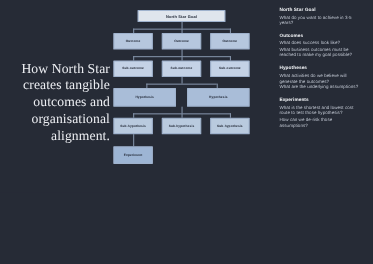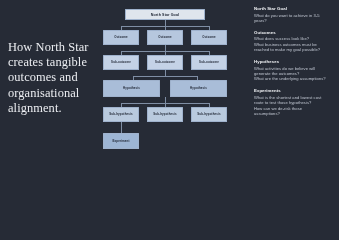--- a/index.html
+++ b/index.html
@@ -5,24 +5,24 @@
   html,body{margin:0;padding:0;}
   body{
     width:339px;height:175px;overflow:hidden;
     background:#262b36;
     font-family:"Liberation Sans", sans-serif;
   }
   .slide{position:relative;width:339px;height:175px;background:#262b36;}
 
   
   .title-col{
-    position:absolute;left:8px;top:40px;width:92px;
+    position:absolute;left:8px;top:55px;width:92px;
     font-family:"Liberation Serif", serif;
     font-size:12.4px;line-height:15.2px;
-    color:#eceef2;letter-spacing:.1px;
+    color:#eceef2;letter-spacing:.1px;text-align:right;
   }
 
   
   .diagram{position:absolute;left:103px;top:4px;width:125px;height:168px;}
   .node{
     position:absolute;box-sizing:border-box;
     display:flex;align-items:center;justify-content:center;
     text-align:center;
     font-size:2.9px;font-weight:bold;letter-spacing:.12px;
     color:#1d2330;

